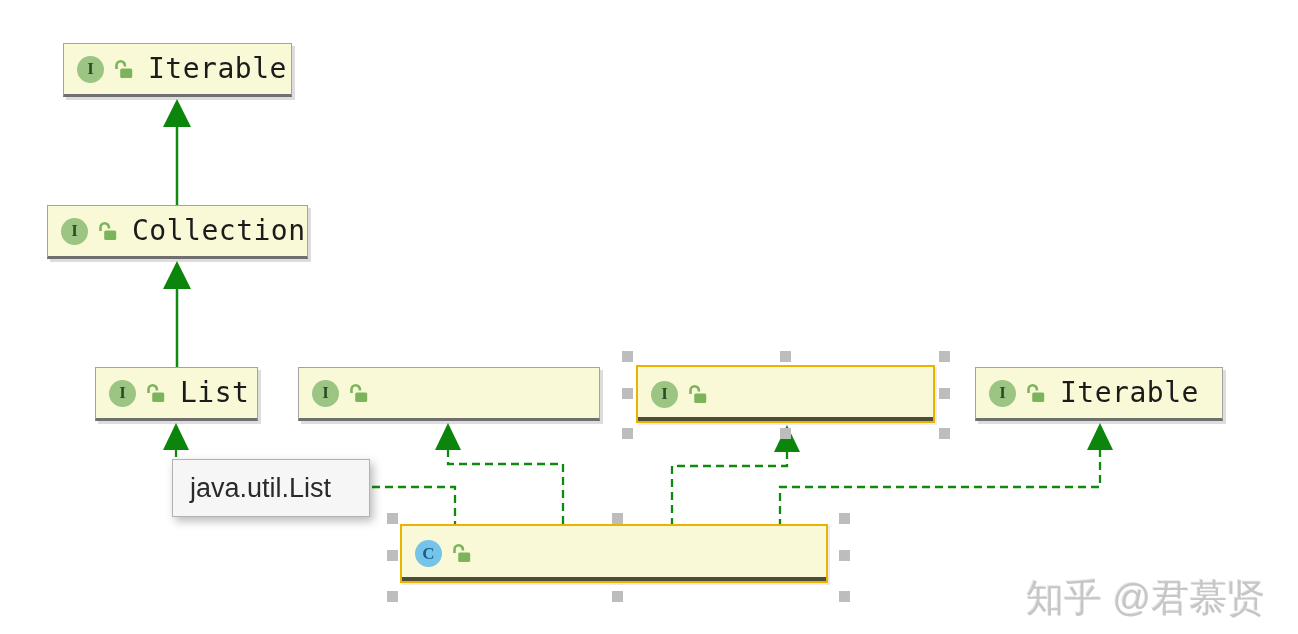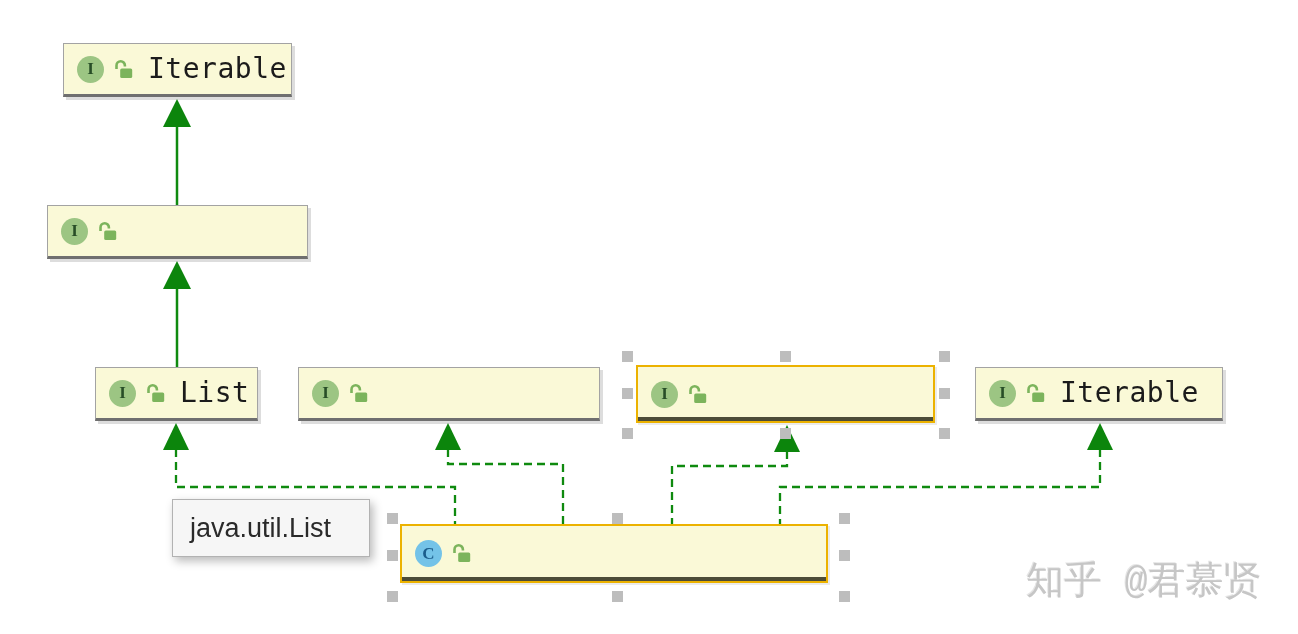--- a/index.html
+++ b/index.html
@@ -43,26 +43,26 @@
     position:absolute; width:11px; height:11px;
     background:#bdbdbd; z-index:3;
   }
 
   .tooltip {
     position:absolute; left:172px; top:459px; width:198px; height:58px;
     background:#f6f6f6; border:1px solid #b2b2b2;
     box-shadow:3px 4px 9px rgba(0,0,0,0.28);
     display:flex; align-items:center; padding-left:17px;
     font-family:"Liberation Sans", sans-serif; font-size:27px; color:#2a2a2a;
-    z-index:5; white-space:nowrap;margin-top:40px;
+    z-index:5; white-space:nowrap;
   }
 
   .watermark {
-    position:absolute; left:1026px; top:555px; z-index:6;
-    font-family:Liberation Mono, monospace; font-size:38px;
+    position:absolute; left:1026px; top:573px; z-index:6;
+    font-family:Liberation Sans, sans-serif; font-size:38px;
     color:#c6c6c6;
     text-shadow:2px 2px 1px rgba(255,255,255,0.95), -1px -1px 0 rgba(150,150,150,0.25);
     white-space:nowrap;
   }
 
   
   #node-iterable     { left:63px;  top:43px;  width:229px; height:54px; }
   #node-collection   { left:47px;  top:205px; width:261px; height:54px; }
   #node-list         { left:95px;  top:367px; width:163px; height:54px; }
   #node-randomaccess { left:298px; top:367px; width:302px; height:54px; }
@@ -116,20 +116,21 @@
       </svg>
     <span class="node-label">Iterable</span>
   </div>
 
   <div class="node" id="node-collection">
     <span class="type-icon iface">I</span>
     <svg class="lock-icon" width="21" height="21" viewBox="0 0 21 21">
         <path d="M3.5 10 V6.5 a4.2 4.2 0 0 1 8.4 0 V7.6" fill="none" stroke="#7cb45c" stroke-width="2.6"></path>
         <rect x="7.2" y="9.5" width="12" height="9.5" rx="1.6" fill="#7cb45c"></rect>
       </svg>
+    <span class="node-label">Collection</span>
   </div>
 
   <div class="node" id="node-list">
     <span class="type-icon iface">I</span>
     <svg class="lock-icon" width="21" height="21" viewBox="0 0 21 21">
         <path d="M3.5 10 V6.5 a4.2 4.2 0 0 1 8.4 0 V7.6" fill="none" stroke="#7cb45c" stroke-width="2.6"></path>
         <rect x="7.2" y="9.5" width="12" height="9.5" rx="1.6" fill="#7cb45c"></rect>
       </svg>
     <span class="node-label">List</span>
   </div>

